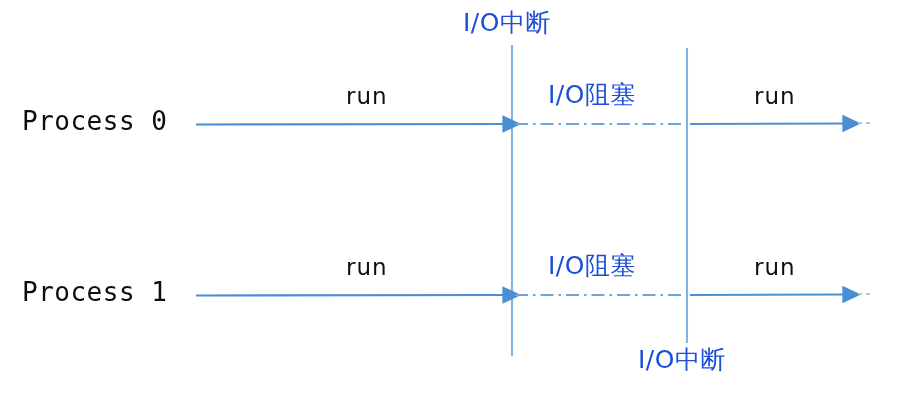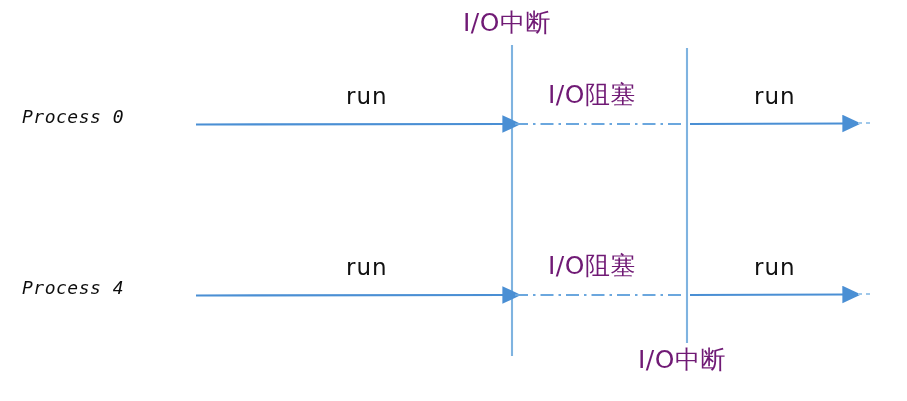--- a/index.html
+++ b/index.html
@@ -26,37 +26,36 @@
     height: 401px;
   }
   .lbl {
     position: absolute;
     white-space: nowrap;
     color: #000000;
     line-height: 1;
   }
   .process-label {
     font-family: "DejaVu Sans Mono", "Liberation Mono", monospace;
-    font-size: 18px;
+    font-size: 26px;
     letter-spacing: 0.5px;
     color: #0d0d0d;
-    font-style: italic;
   }
   .run-label {
     font-family: "DejaVu Sans", "Liberation Sans", sans-serif;
     font-size: 23px;
     letter-spacing: 1px;
     color: #111111;
     margin-left: 12px;
   }
   .cjk-label {
     font-family: "DejaVu Sans", "Liberation Sans", sans-serif;
     font-size: 25px;
     letter-spacing: 0.5px;
-    color: #701a75;
+    color: #1d4ed8;
   }
 </style>
 </head>
 <body>
 
 <div id="diagram-root">
 
   <svg class="svg-layer" viewBox="0 0 907 401" xmlns="http://www.w3.org/2000/svg">
     <defs>
       <marker id="arrowblue" markerWidth="11" markerHeight="11" refX="1.2" refY="4" orient="auto" markerUnits="strokeWidth">
@@ -81,21 +80,21 @@
   <div class="lbl cjk-label" style="left:463px; top:10px;">I/O中断</div>
 
   <div class="lbl process-label" style="left:22px; top:108px;">Process 0</div>
 
   <div class="lbl run-label" style="left:334px; top:85px;">run</div>
 
   <div class="lbl cjk-label" style="left:548px; top:82px;">I/O阻塞</div>
 
   <div class="lbl run-label" style="left:742px; top:85px;">run</div>
 
-  <div class="lbl process-label" style="left:22px; top:279px;">Process 4</div>
+  <div class="lbl process-label" style="left:22px; top:279px;">Process 1</div>
 
   <div class="lbl run-label" style="left:334px; top:256px;">run</div>
 
   <div class="lbl cjk-label" style="left:548px; top:253px;">I/O阻塞</div>
 
   <div class="lbl run-label" style="left:742px; top:256px;">run</div>
 
   <div class="lbl cjk-label" style="left:638px; top:347px;">I/O中断</div>
 
 </div>

